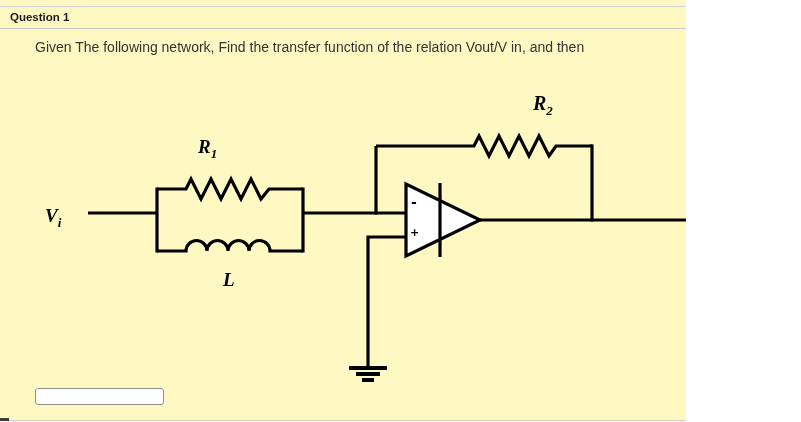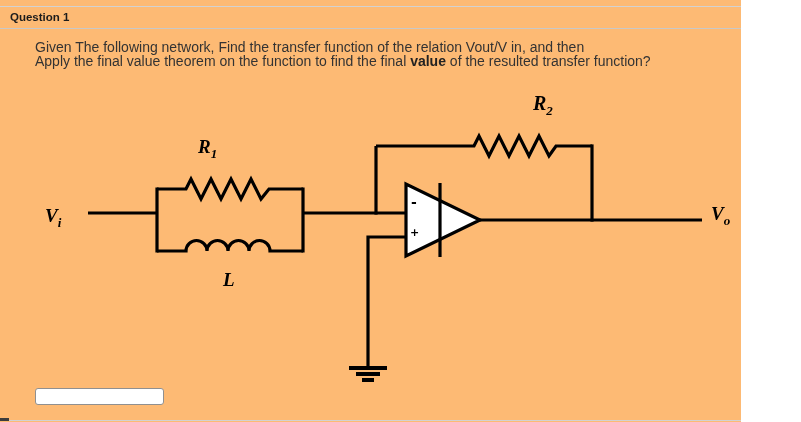--- a/index.html
+++ b/index.html
@@ -2,21 +2,21 @@
 <html><head>
 <meta charset="utf-8">
 <style>
   * { box-sizing: border-box; }
   html, body { margin: 0; padding: 0; }
   body {
     width: 801px; height: 422px;
     background: #ffffff;
     font-family: "Liberation Sans", sans-serif;
   }
-  .page { position: relative; width: 741px; height: 422px; background: #fdba74; overflow: hidden; }
+  .page { position: relative; width: 686px; height: 422px; background: #fef9c3; overflow: hidden; }
 
   .top-line    { position: absolute; left: 0; top: 6px;   width: 801px; height: 1px; background: #d2d2d2; }
   .q-title     { position: absolute; left: 10px; top: 11px; font-size: 11.5px; font-weight: bold; color: #1c1c1c; }
   .title-rule  { position: absolute; left: 0; top: 28px;  width: 801px; height: 1px; background: #c8c8c8; }
 
   .q-text { position: absolute; left: 35px; top: 41px; font-size: 14px; line-height: 13.5px; color: #333333; }
   .q-text b { font-weight: bold; color: #222222; }
 
   svg.circuit { position: absolute; left: 0; top: 0; }
   svg.circuit path, svg.circuit polygon {
@@ -51,21 +51,20 @@
 <body>
 
 <div class="page">
 
   <div class="top-line"></div>
   <div class="q-title">Question 1</div>
   <div class="title-rule"></div>
 
   <div class="q-text">
     <div>Given The following network, Find the transfer function of the relation Vout/V in, and then</div>
-    <div><span>Apply the final value theorem on the function to find the final </span><b>value</b><span> of the resulted transfer function?</span></div>
   </div>
 
   <svg class="circuit" width="801" height="422" viewBox="0 0 801 422">
     <path d="M 88 213 H 157"></path>
     <g>
       <path d="M 157 187.5 V 252.5 M 303 187.5 V 252.5"></path>
       <path d="M 157 189 L 186 189 L 191 179 L 201 199 L 211 179 L 221 199 L 231 179 L 241 199 L 251 179 L 261 199 L 269 189 L 303 189"></path>
       <path d="M 157 251 L 186 251 A 10.5 10.5 0 0 1 207 251 A 10.5 10.5 0 0 1 228 251 A 10.5 10.5 0 0 1 249 251 A 10.5 10.5 0 0 1 270 251 L 303 251"></path>
     </g>
     <path d="M 303 213 H 406"></path>

